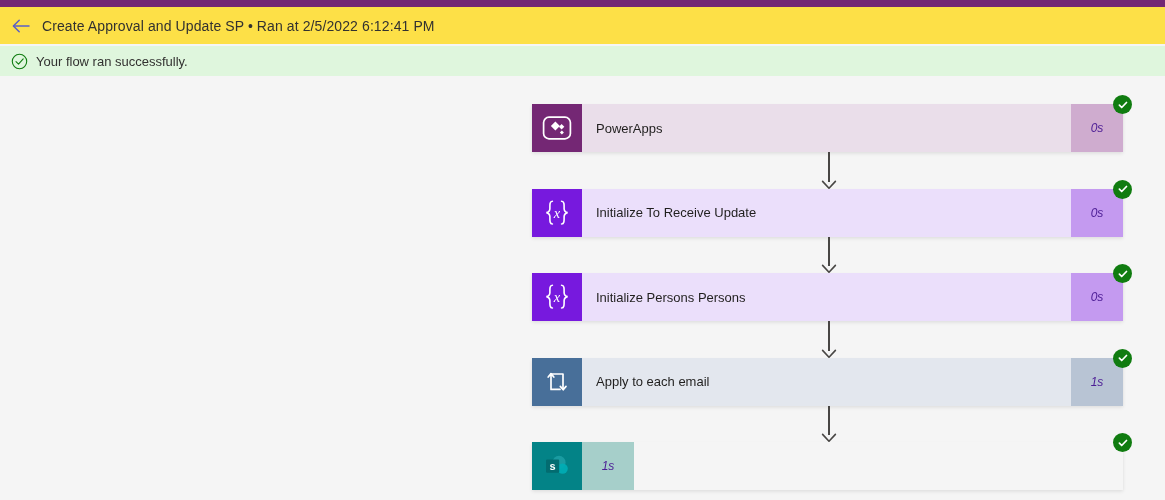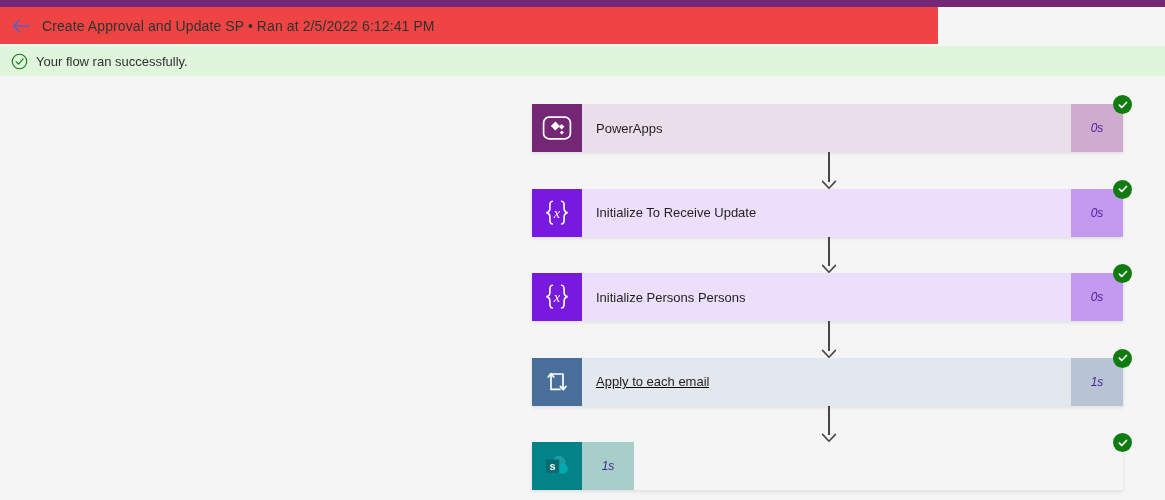--- a/index.html
+++ b/index.html
@@ -9,22 +9,22 @@
     background: #f5f5f5;
     font-family: "Liberation Sans", sans-serif;
   }
   #app { position: relative; width: 1165px; height: 500px; background: #f5f5f5; }
 
   
   .brandbar { position: absolute; left: 0; top: 0; width: 1165px; height: 7px; background: #742774; }
 
   
   .header {
-    position: absolute; left: 0; top: 7px; width: 938px; height: 37px;
-    background: #ef4444;
+    position: absolute; left: 0; top: 7px; width: 1165px; height: 37px;
+    background: #fde047;
     display: flex; align-items: center;
   }
   .back-btn {
     width: 42px; height: 37px;
     display: flex; align-items: center; justify-content: center;
     cursor: pointer;
   }
   .back-btn svg { display: block; }
   .header-title {
     font-size: 14px; color: #323130; white-space: nowrap;
@@ -180,21 +180,21 @@
       </div>
       <div class="node" style="top: 281.5px;">
         <div class="node-icon" style="background: rgb(72, 111, 153);">
           <svg width="26" height="26" viewBox="0 0 26 26" aria-hidden="true">
             <path d="M7.0 5.0 L19.0 5.0 L19.0 19.6" fill="none" stroke="#ffffff" stroke-width="1.7" stroke-linecap="round" stroke-linejoin="round"></path>
             <path d="M7.0 5.0 L7.0 20.4 L16.0 20.4" fill="none" stroke="#ffffff" stroke-width="1.7" stroke-linecap="round" stroke-linejoin="round"></path>
             <path d="M4.2 8.0 L7.0 4.6 L9.8 8.0" fill="none" stroke="#ffffff" stroke-width="1.7" stroke-linecap="round" stroke-linejoin="round"></path>
             <path d="M16.3 17.4 L19.2 20.8 L22.0 17.4" fill="none" stroke="#ffffff" stroke-width="1.7" stroke-linecap="round" stroke-linejoin="round"></path>
           </svg>
         </div>
-        <div class="node-body" style="background: rgb(227, 231, 238); text-decoration: underline;">
+        <div class="node-body" style="background: rgb(227, 231, 238);">
           <span class="node-title">Apply to each email</span>
         </div>
         <div class="node-duration" style="background: rgb(184, 196, 212);">1s</div>
         <div class="status-badge" style="background: rgb(16, 124, 16);">
           <svg width="12" height="12" viewBox="0 0 12 12" aria-hidden="true">
             <path d="M2.4 6.2 L4.7 8.5 L9.5 3.5" fill="none" stroke="#ffffff" stroke-width="1.7" stroke-linecap="round" stroke-linejoin="round"></path>
           </svg>
         </div>
       </div>
       <div class="connector" style="top: 329.5px; height: 36.5px;">

